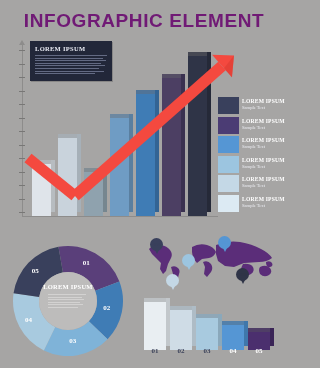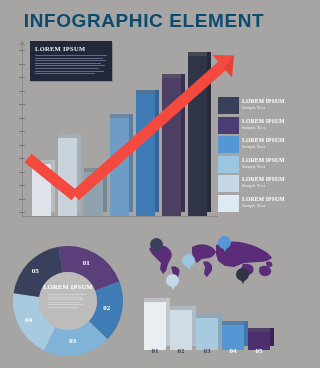--- a/index.html
+++ b/index.html
@@ -8,21 +8,21 @@
     background:#a6a5a4;
     font-family:"Liberation Sans",sans-serif;
     position:relative;
   }
   .root{position:absolute;inset:0;}
 
   
   .title{
     position:absolute;left:0;top:10px;width:288px;text-align:center;
     font-size:19px;font-weight:bold;letter-spacing:.6px;
-    color:#0c4a6e;
+    color:#701a75;
   }
 
   
   .axis-v{position:absolute;left:22px;top:44px;width:1px;height:172px;background:#8d8c8b;}
   .axis-h{position:absolute;left:22px;top:216px;width:196px;height:1px;background:#8d8c8b;}
   .tick{position:absolute;left:19px;width:6px;height:1px;background:#787776;}
   .axis-arrow{
     position:absolute;left:19px;top:40px;width:0;height:0;
     border-left:3px solid transparent;border-right:3px solid transparent;
     border-bottom:5px solid #8d8c8b;

